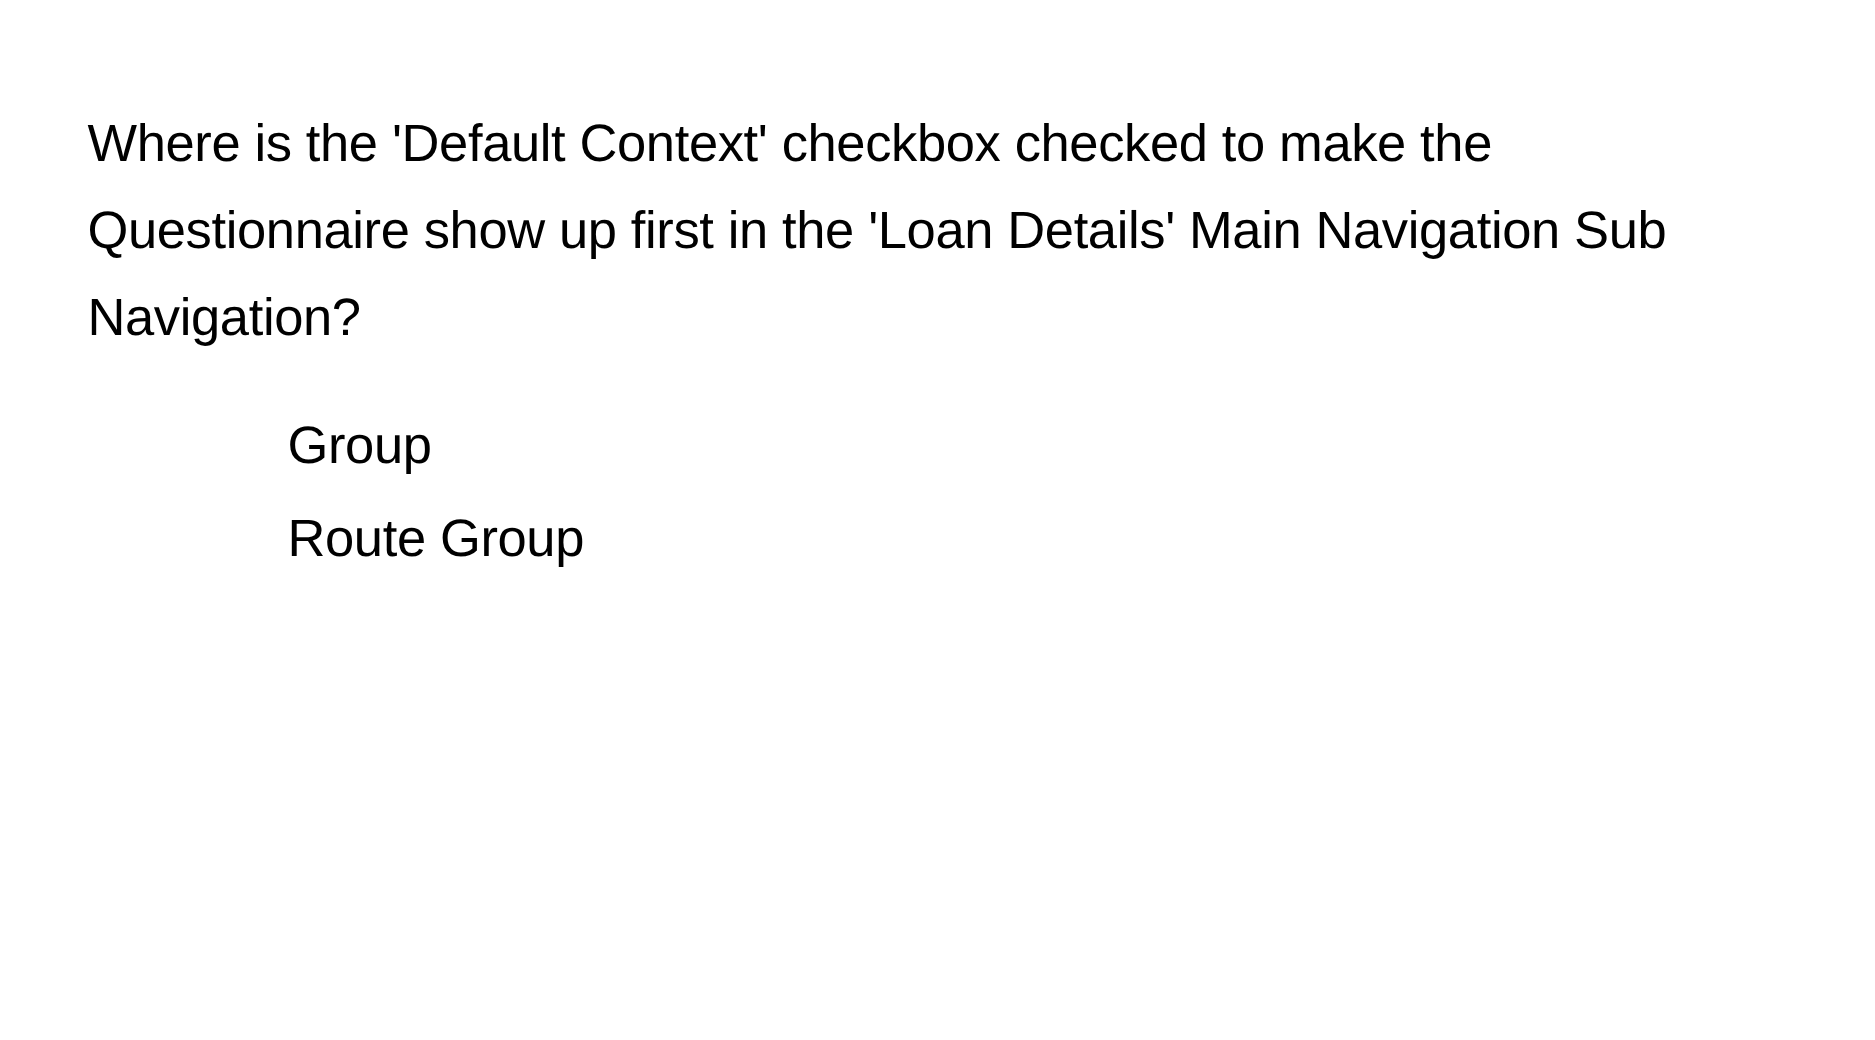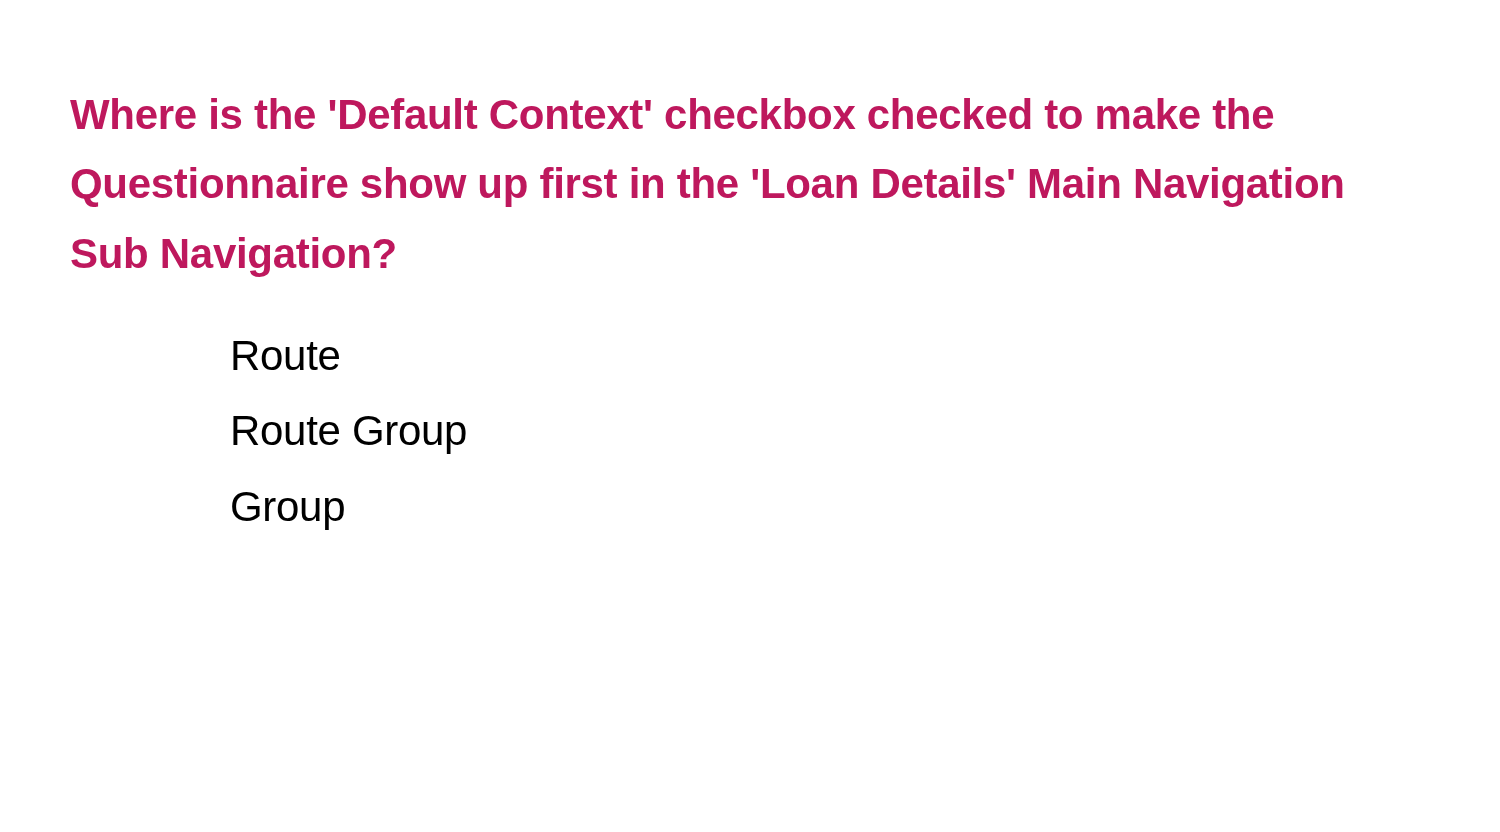--- a/index.html
+++ b/index.html
@@ -10,38 +10,37 @@
     body {
       font-family: -apple-system, BlinkMacSystemFont, "Segoe UI", Helvetica, Arial, sans-serif;
       background: #ffffff;
       width: 1500px;
       height: 832px;
       padding: 80px 70px;
     }
     .question {
       font-size: 42px;
       line-height: 1.65;
-      color: #be185d;
+      color: #000000;
       margin-bottom: 30px;
-      font-weight: 700;
+      font-weight: 400;
       letter-spacing: -0.3px;
     }
     .options {
       padding-left: 160px;
     }
     .option {
       font-size: 42px;
       line-height: 1.8;
       color: #000000;
       font-weight: 400;
       letter-spacing: -0.3px;
     }
   </style>
 </head>
 <body>
 
 <div class="question">Where is the 'Default Context' checkbox checked to make the Questionnaire show up first in the 'Loan Details' Main Navigation Sub Navigation?</div>
 
 <div class="options">
-  <div class="option">Route</div>
+  <div class="option">Group</div>
   <div class="option">Route Group</div>
-  <div class="option">Group</div>
 </div>
 
 </body></html>

